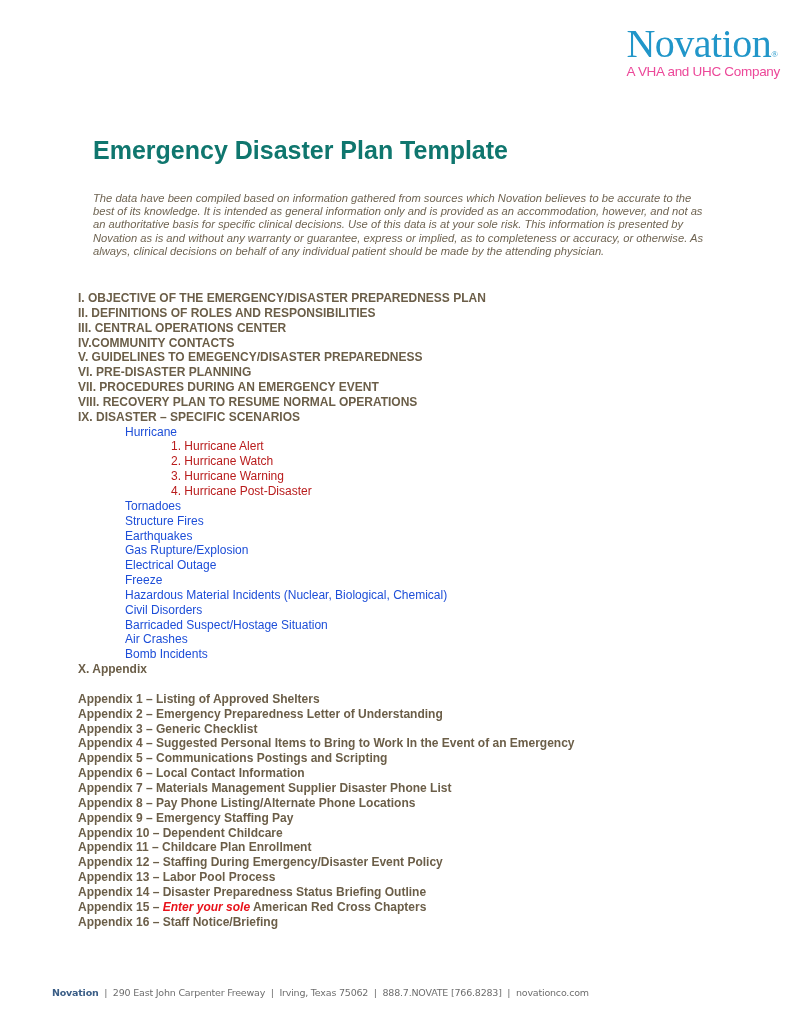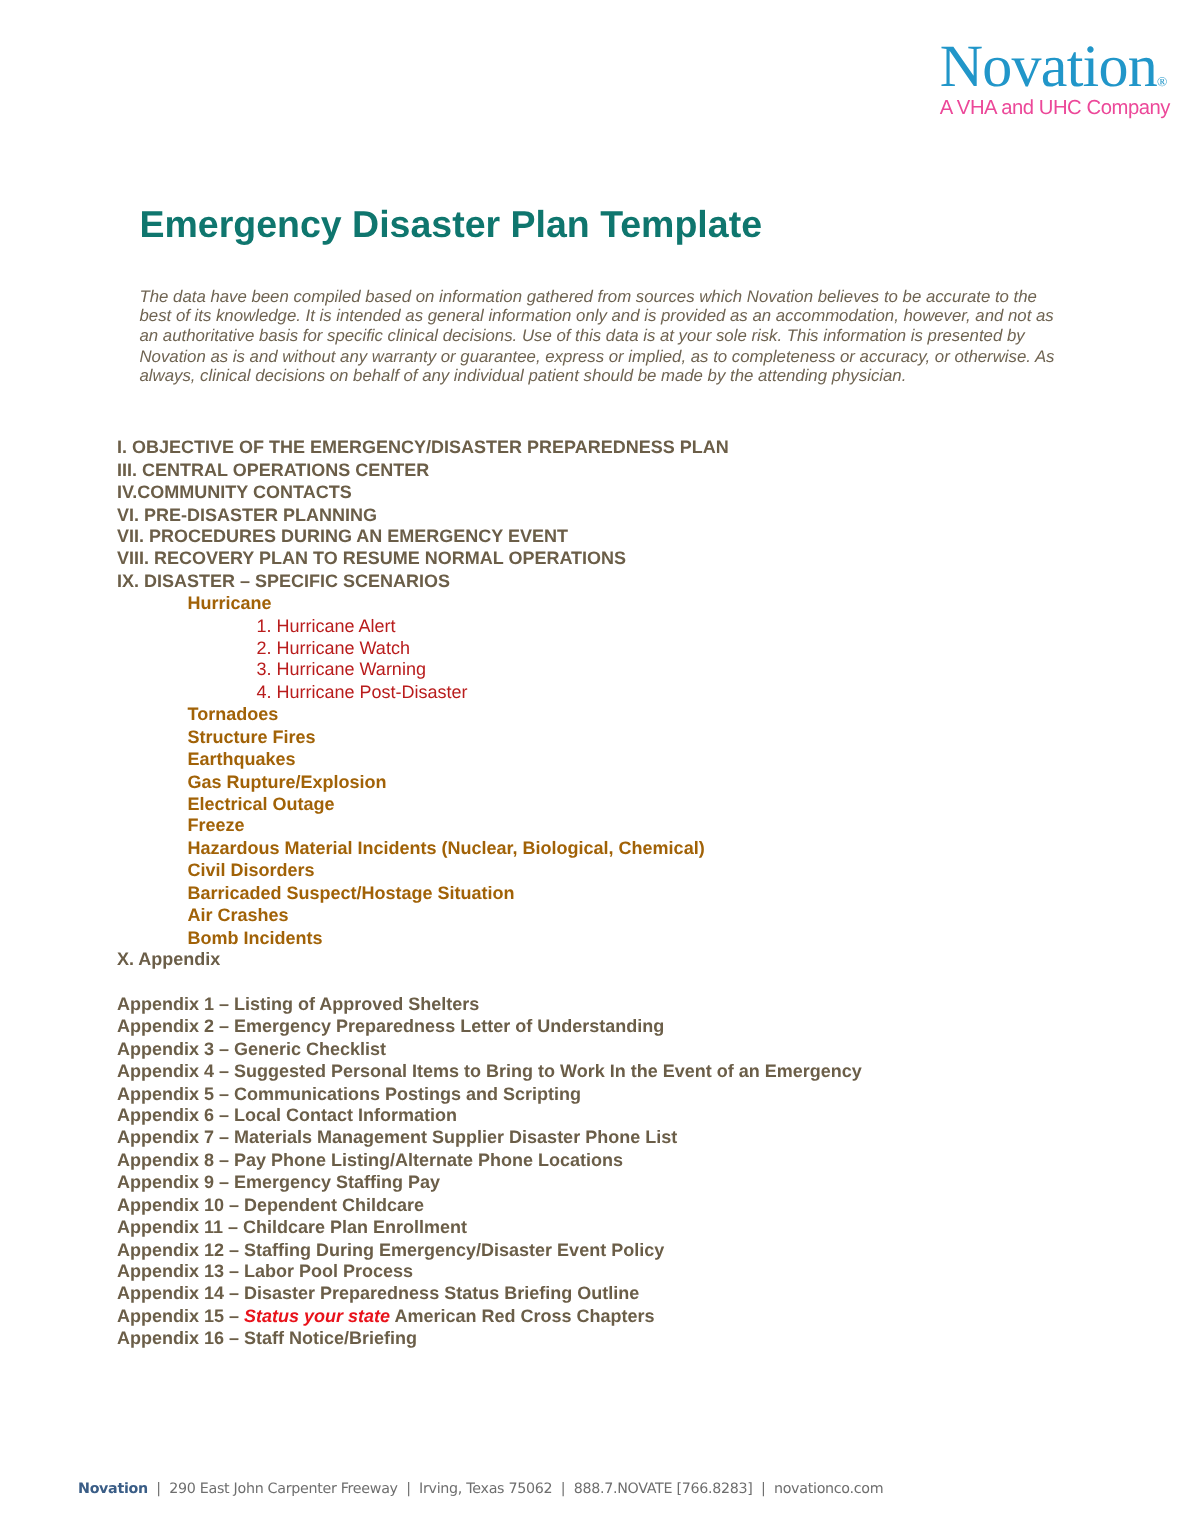--- a/index.html
+++ b/index.html
@@ -5,43 +5,45 @@
     html, body { margin: 0; padding: 0; background: #ffffff; }
     body { width: 791px; height: 1024px; position: relative; overflow: hidden; font-family: "Liberation Sans", sans-serif; }
     .logo { position: absolute; right: 11px; top: 24px; text-align: left; }
     .logo-name { font-family: "Liberation Serif", serif; font-size: 40px; color: #2196c9; line-height: 40px; letter-spacing: -0.5px; }
     .logo-name sup { font-size: 9px; vertical-align: top; position: relative; top: 10px; }
     .logo-tag { font-family: Liberation Sans, sans-serif; font-size: 13.5px; color: #ec4899; margin-top: 0px; letter-spacing: -0.3px; }
     .title { position: absolute; left: 93px; top: 136px; font-size: 25px; font-weight: bold; color: #0f766e; }
     .disclaimer { position: absolute; left: 93px; top: 192px; width: 612px; font-size: 11.2px; font-style: italic; color: #6f6452; line-height: 13.2px; }
     .toc { position: absolute; left: 78px; top: 291px; color: #6b5e48; font-size: 12px; line-height: 14.85px; }
     .toc .sec { font-weight: bold; }
-    .toc .sub { padding-left: 47px; font-weight: bold; color: #a16207; }
+    .toc .sub { padding-left: 47px; font-weight: normal; color: #1d4ed8; }
     .toc .subsub { padding-left: 93px; font-weight: normal; color: #b91c1c; }
     .gap { height: 15px; }
     .red { color: #e8131b; font-style: italic; }
     .footer { position: absolute; left: 52px; top: 987px; font-family: "DejaVu Sans", sans-serif; font-size: 9.5px; color: #6e6e6e; letter-spacing: -0.2px; }
     .footer .brand { color: #3a5d86; font-weight: bold; }
   </style>
 </head>
 <body>
 
 <div class="logo">
   <div class="logo-name"><span>Novation</span><sup>®</sup></div>
   <div class="logo-tag">A VHA and UHC Company</div>
 </div>
 
 <div class="title">Emergency Disaster Plan Template</div>
 
 <div class="disclaimer">The data have been compiled based on information gathered from sources which Novation believes to be accurate to the best of its knowledge. It is intended as general information only and is provided as an accommodation, however, and not as an authoritative basis for specific clinical decisions. Use of this data is at your sole risk. This information is presented by Novation as is and without any warranty or guarantee, express or implied, as to completeness or accuracy, or otherwise. As always, clinical decisions on behalf of any individual patient should be made by the attending physician.</div>
 
 <div class="toc">
   <div class="sec">I. OBJECTIVE OF THE EMERGENCY/DISASTER PREPAREDNESS PLAN</div>
+  <div class="sec">II. DEFINITIONS OF ROLES AND RESPONSIBILITIES</div>
   <div class="sec">III. CENTRAL OPERATIONS CENTER</div>
   <div class="sec">IV.COMMUNITY CONTACTS</div>
+  <div class="sec">V. GUIDELINES TO EMEGENCY/DISASTER PREPAREDNESS</div>
   <div class="sec">VI. PRE-DISASTER PLANNING</div>
   <div class="sec">VII. PROCEDURES DURING AN EMERGENCY EVENT</div>
   <div class="sec">VIII. RECOVERY PLAN TO RESUME NORMAL OPERATIONS</div>
   <div class="sec">IX. DISASTER – SPECIFIC SCENARIOS</div>
 
   <div class="sub">Hurricane</div>
   <div class="subsub">1. Hurricane Alert</div>
   <div class="subsub">2. Hurricane Watch</div>
   <div class="subsub">3. Hurricane Warning</div>
   <div class="subsub">4. Hurricane Post-Disaster</div>
@@ -68,20 +70,20 @@
   <div class="sec">Appendix 6 – Local Contact Information</div>
   <div class="sec">Appendix 7 – Materials Management Supplier Disaster Phone List</div>
   <div class="sec">Appendix 8 – Pay Phone Listing/Alternate Phone Locations</div>
   <div class="sec">Appendix 9 – Emergency Staffing Pay</div>
   <div class="sec">Appendix 10 – Dependent Childcare</div>
   <div class="sec">Appendix 11 – Childcare Plan Enrollment</div>
   <div class="sec">Appendix 12 – Staffing During Emergency/Disaster Event Policy</div>
   <div class="sec">Appendix 13 – Labor Pool Process</div>
   <div class="sec">Appendix 14 – Disaster Preparedness Status Briefing Outline</div>
   <div class="sec">
-    <span>Appendix 15 – </span><span class="red">Status your state</span><span> American Red Cross Chapters</span>
+    <span>Appendix 15 – </span><span class="red">Enter your sole</span><span> American Red Cross Chapters</span>
   </div>
   <div class="sec">Appendix 16 – Staff Notice/Briefing</div>
 </div>
 
 <div class="footer">
   <span class="brand">Novation</span><span style="white-space: pre;">  |  290 East John Carpenter Freeway  |  Irving, Texas 75062  |  888.7.NOVATE [766.8283]  |  novationco.com</span>
 </div>
 
 </body></html>

